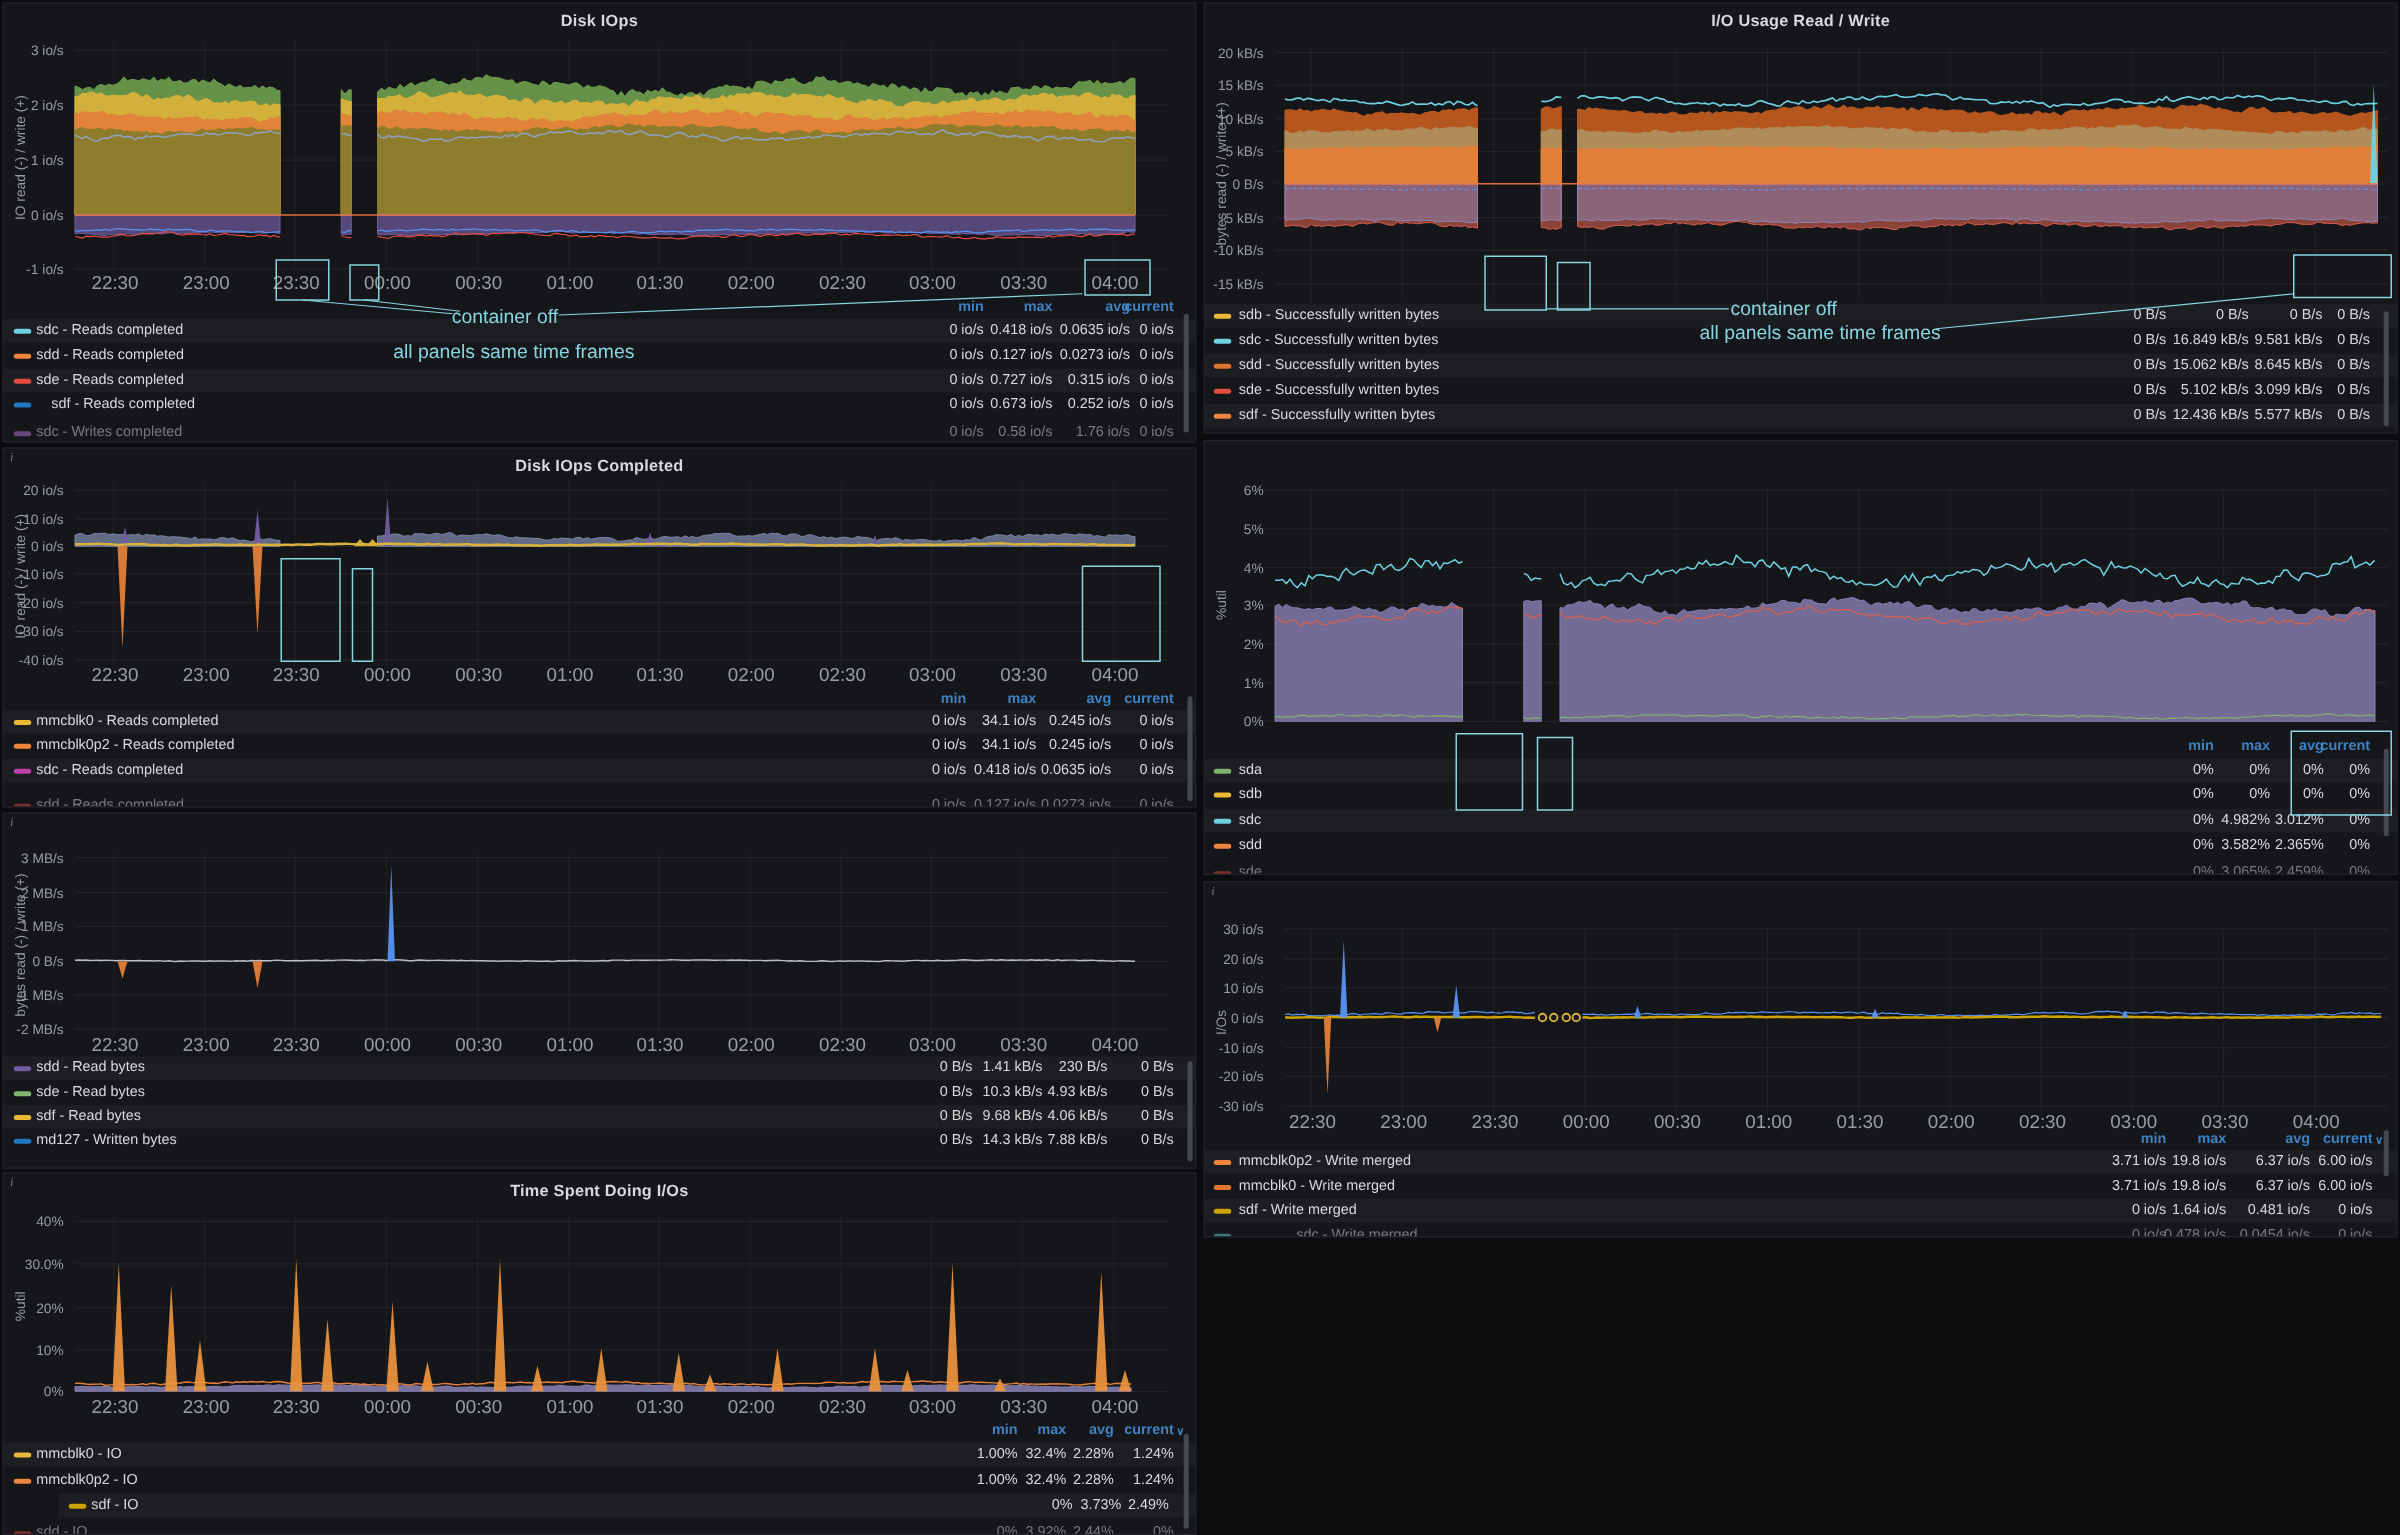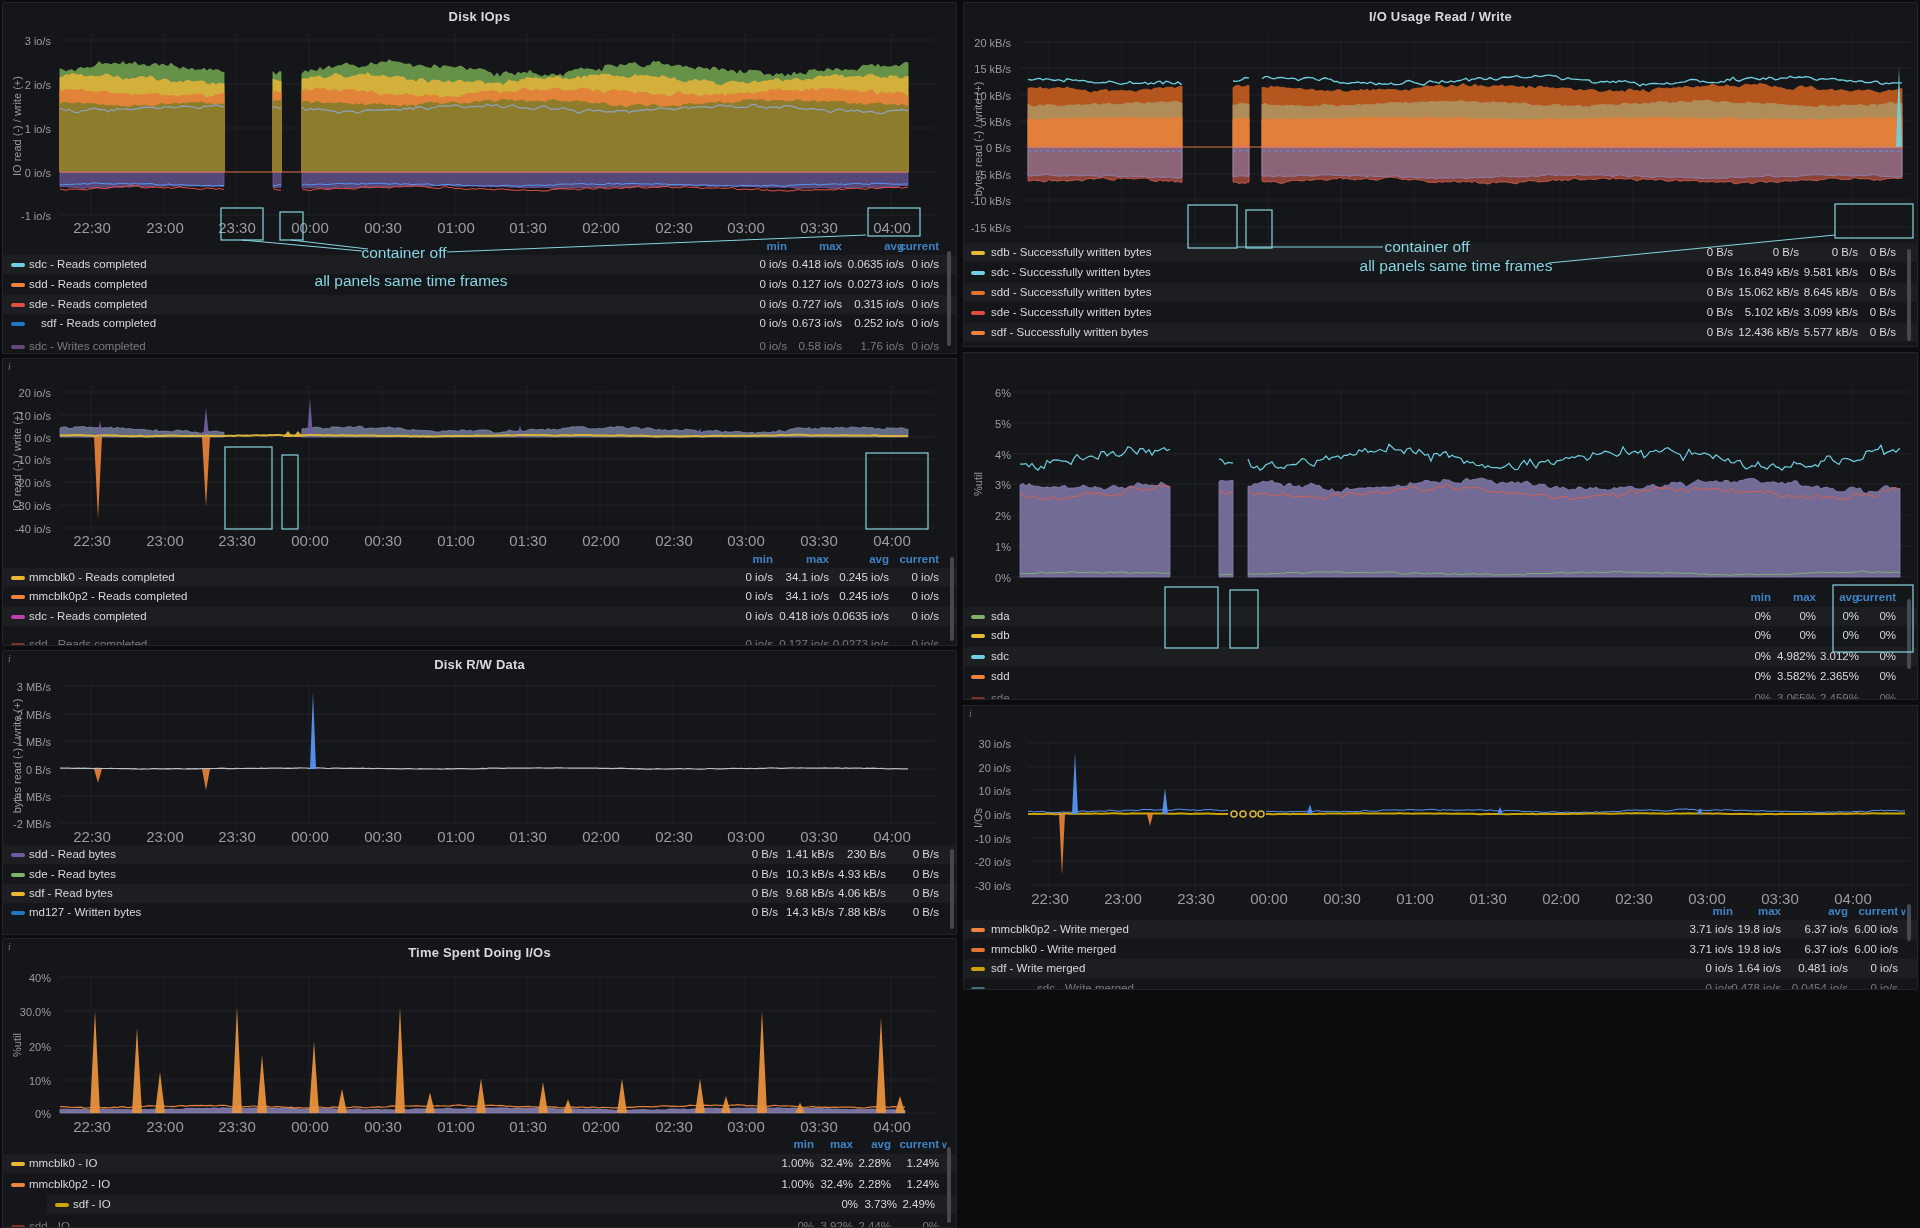--- a/index.html
+++ b/index.html
@@ -400,20 +400,21 @@
       <span class="sw" style="left: 7px; background: rgb(239, 132, 60);"></span>
       <span class="lbl" style="left: 27px;">sdf - Successfully written bytes</span>
       <span class="val" style="left: 639px;">0 B/s</span>
       <span class="val" style="left: 705px;">12.436 kB/s</span>
       <span class="val" style="left: 764px;">5.577 kB/s</span>
       <span class="val" style="left: 802px;">0 B/s</span>
     </div>
     <div class="sbar" style="left: 943px; top: 246px; height: 92px;"></div>
   </section>
 <section class="panel" style="left:2px;top:358px;width:955px;height:288px">
+  <h2 class="ptitle">Disk IOps Completed</h2>
   <span class="ylab" style="top:102px">IO read (-) / write (+)</span>
   <span class="iico">i</span>
 <span class="ytick" style="right: 905px; top: 34px;">20 io/s</span>
     <span class="ytick" style="right: 905px; top: 57px;">10 io/s</span>
     <span class="ytick" style="right: 905px; top: 79px;">0 io/s</span>
     <span class="ytick" style="right: 905px; top: 101px;">-10 io/s</span>
     <span class="ytick" style="right: 905px; top: 124px;">-20 io/s</span>
     <span class="ytick" style="right: 905px; top: 147px;">-30 io/s</span>
     <span class="ytick" style="right: 905px; top: 170px;">-40 io/s</span>
     <span class="xtick" style="left: 89px; top: 181px;">22:30</span>
@@ -523,21 +524,20 @@
       <span class="sw" style="left: 7px; background: rgb(226, 77, 66);"></span>
       <span class="lbl" style="left: 27px;">sde</span>
       <span class="val" style="left: 677px;">0%</span>
       <span class="val" style="left: 722px;">3.065%</span>
       <span class="val" style="left: 765px;">2.459%</span>
       <span class="val" style="left: 802px;">0%</span>
     </div>
     <div class="sbar" style="left: 943px; top: 246px; height: 70px;"></div>
   </section>
 <section class="panel" style="left:2px;top:650px;width:955px;height:285px">
-  <h2 class="ptitle">Disk R/W Data</h2>
   <span class="ylab" style="top:105px">bytes read (-) / write (+)</span>
   <span class="iico">i</span>
 <span class="ytick" style="right: 905px; top: 36px;">3 MB/s</span>
     <span class="ytick" style="right: 905px; top: 64px;">2 MB/s</span>
     <span class="ytick" style="right: 905px; top: 91px;">1 MB/s</span>
     <span class="ytick" style="right: 905px; top: 119px;">0 B/s</span>
     <span class="ytick" style="right: 905px; top: 146px;">-1 MB/s</span>
     <span class="ytick" style="right: 905px; top: 173px;">-2 MB/s</span>
     <span class="xtick" style="left: 89px; top: 185px;">22:30</span>
     <span class="xtick" style="left: 162px; top: 185px;">23:00</span>

